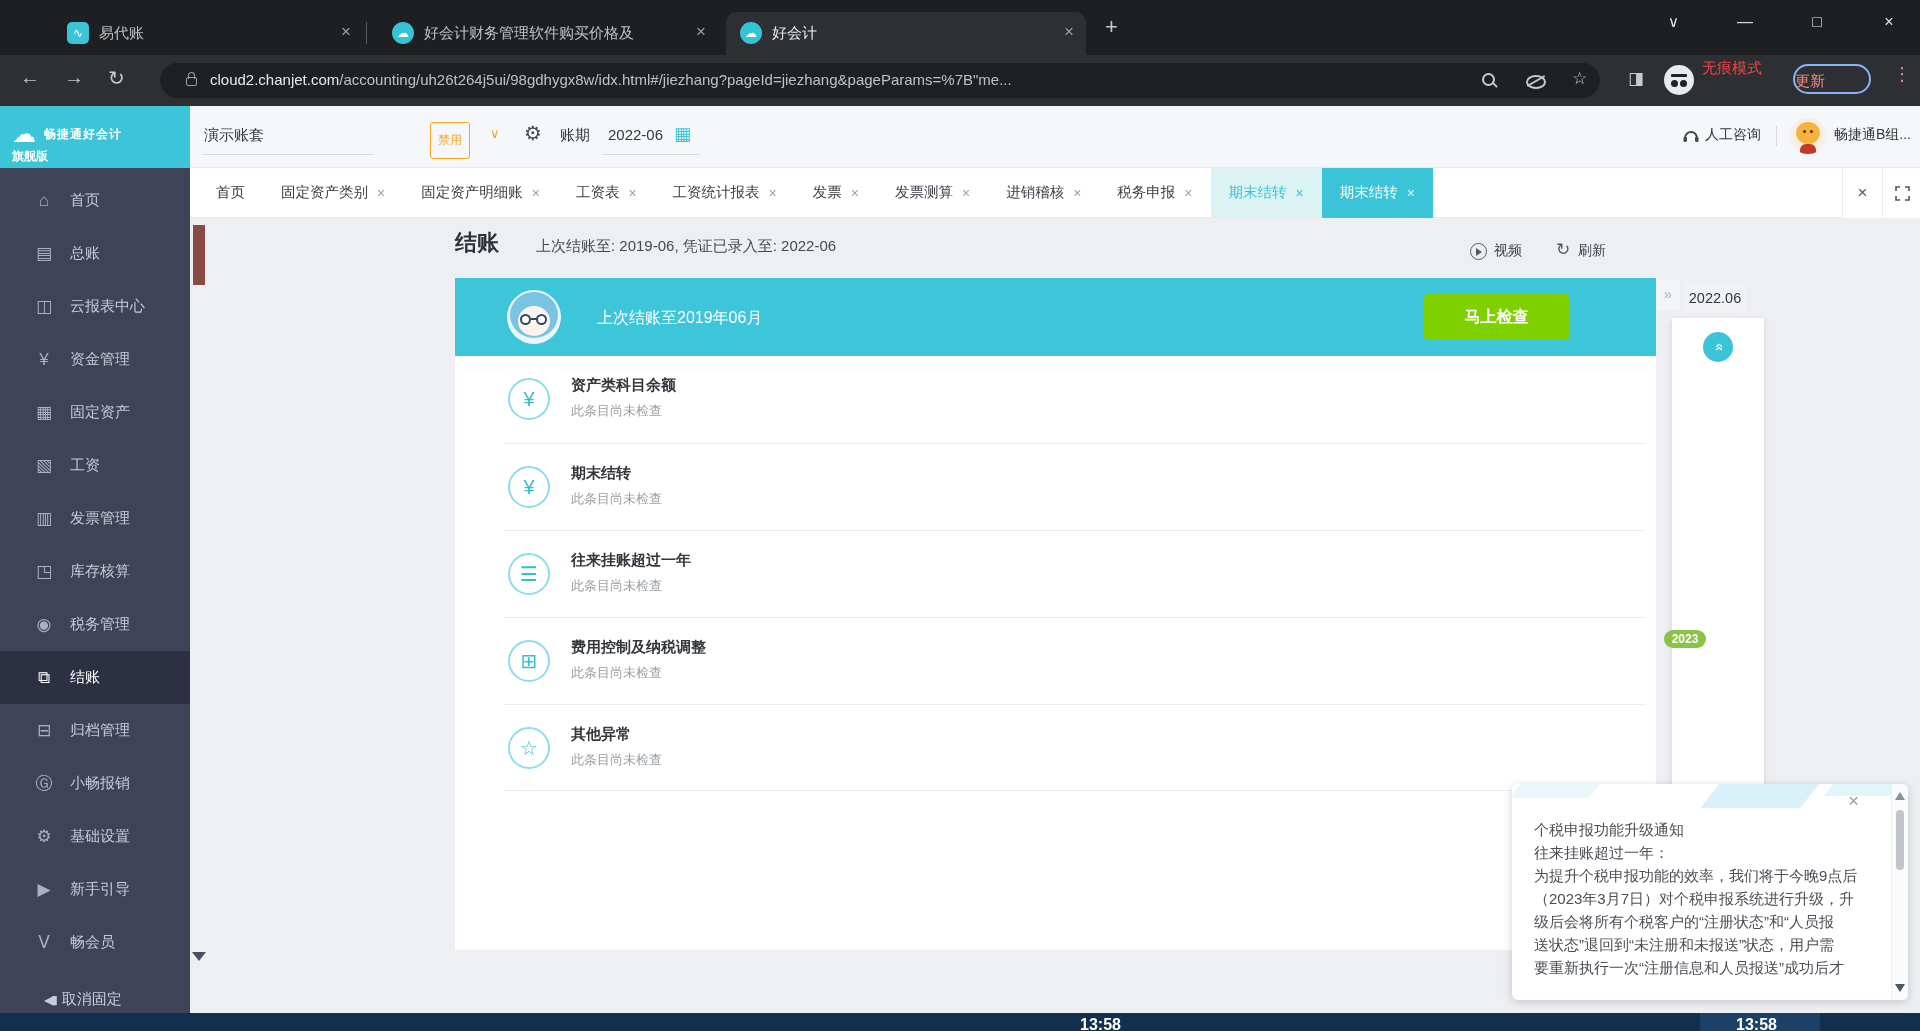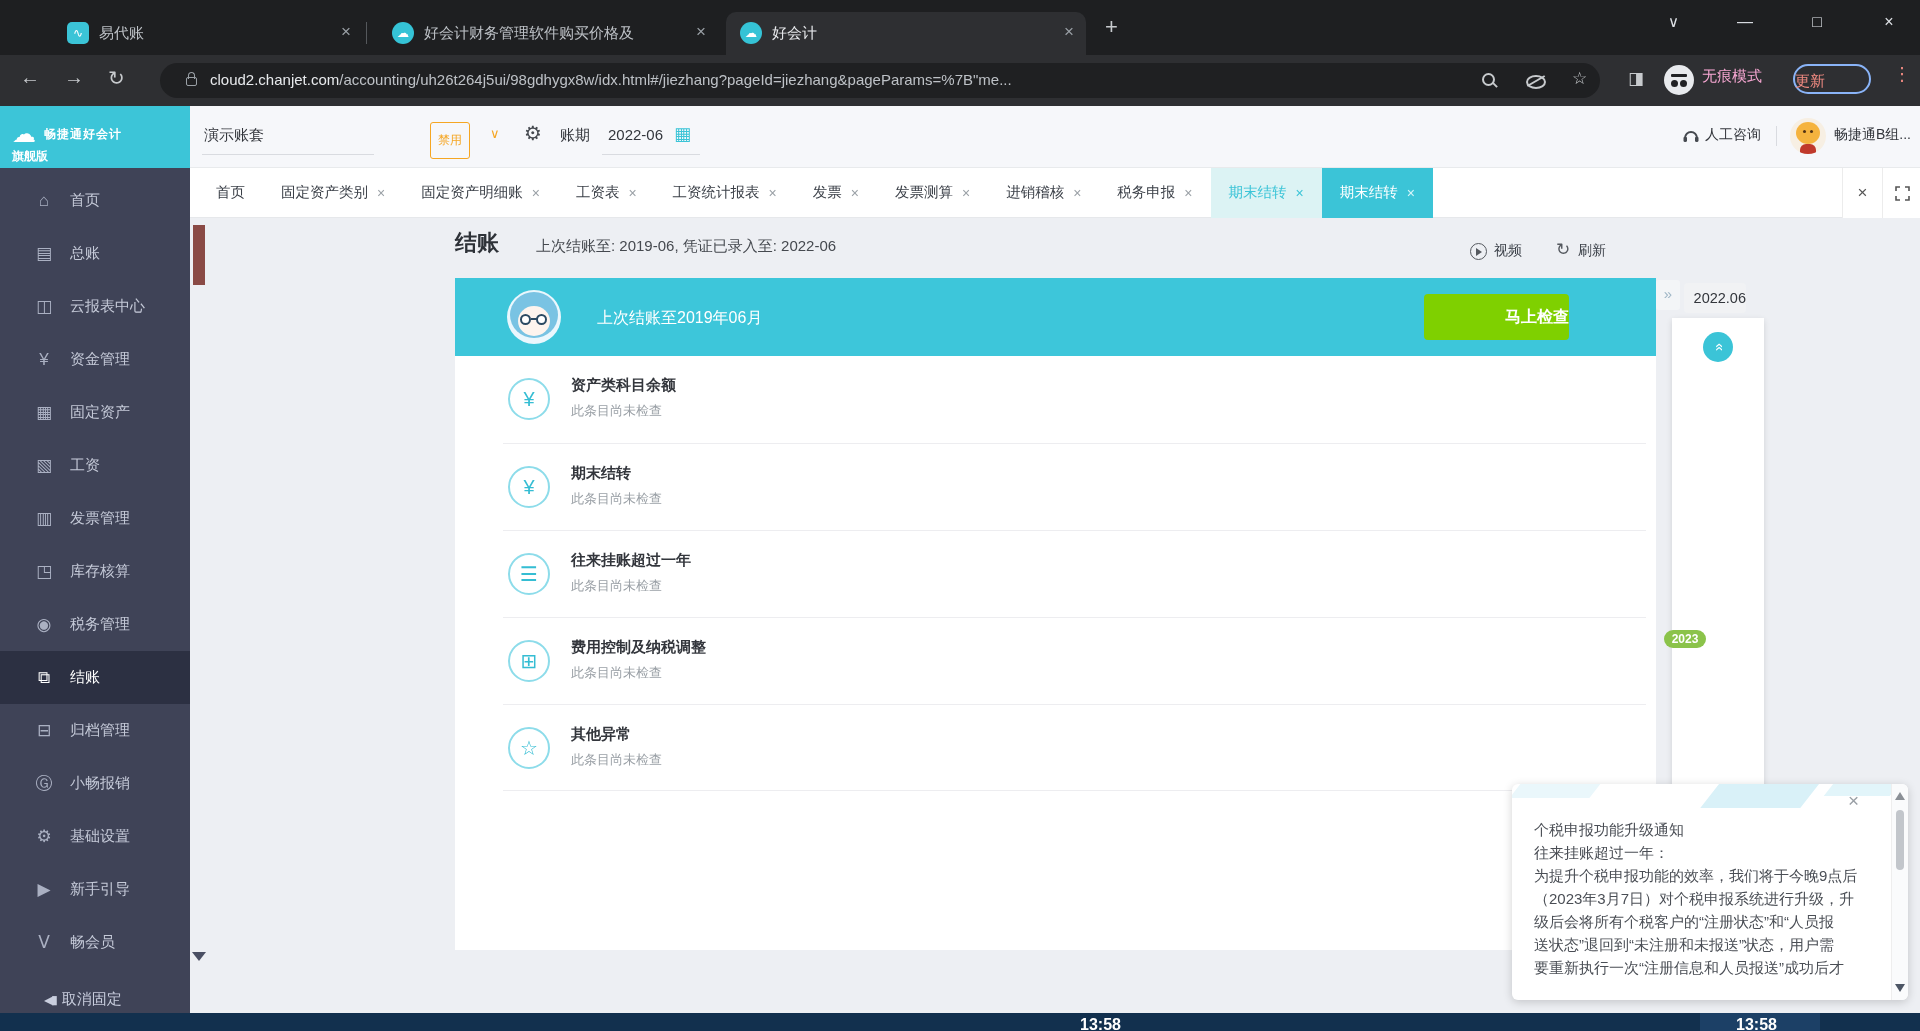--- a/index.html
+++ b/index.html
@@ -34,21 +34,21 @@
   .mag{position:absolute;left:1322px;top:10px;width:9px;height:9px;border:2px solid #c7cacd;border-radius:50%}
   .mag:after{content:"";position:absolute;left:8px;top:9px;width:6px;height:2px;background:#c7cacd;transform:rotate(45deg)}
   .eyeoff{position:absolute;left:1366px;top:12px;width:16px;height:10px;border:2px solid #c7cacd;border-radius:50%}
   .eyeoff:after{content:"";position:absolute;left:-2px;top:3px;width:20px;height:2px;background:#c7cacd;transform:rotate(-30deg)}
   .starg{position:absolute;left:1412px;top:5px;color:#c7cacd;font-size:17px}
   .panelic{position:absolute;left:1628px;top:13px;color:#c7cacd;font-size:17px}
   .incog-ic{position:absolute;left:1664px;top:10px;width:30px;height:30px;border-radius:50%;background:#e8eaed}
   .incog-ic .hat{position:absolute;left:7px;top:9px;width:16px;height:3px;background:#202124;border-radius:1px}
   .incog-ic .gl{position:absolute;top:15px;width:7px;height:7px;border-radius:50%;background:#202124}
   .incog-ic .gl.l{left:7px}.incog-ic .gl.r{left:16px}
-  .incoglbl{position:absolute;left:1702px;top:12px;color:#f9a8d4;font-size:15px}
+  .incoglbl{position:absolute;left:1702px;top:4px;color:#ef4444;font-size:15px}
   .updbtn{position:absolute;left:1793px;top:9px;width:78px;height:30px;border:2px solid #8ab4f8;border-radius:16px;
           color:#f28b82;font-size:15px;text-align:left;line-height:29px;box-sizing:border-box}
   .dots{position:absolute;left:1893px;top:8px;color:#f28b82;font-size:18px}
 
   
   .logo{position:absolute;left:0;top:106px;width:190px;height:62px;background:#3cc5d8;color:#fff}
   .logo .cl{position:absolute;left:12px;top:14px;font-size:24px}
   .logo .br{position:absolute;left:44px;top:20px;font-size:12px;font-weight:bold;letter-spacing:1px}
   .logo .ed{position:absolute;left:12px;top:42px;font-size:12px;font-weight:bold}
   .apphead{position:absolute;left:190px;top:106px;width:1730px;height:62px;background:#f6f7fa;border-bottom:1px solid #e8eaec;box-sizing:border-box}
@@ -115,35 +115,35 @@
   
   .banner{position:absolute;left:455px;top:278px;width:1201px;height:78px;background:#3dc6da}
   .mascot{position:absolute;left:52px;top:12px;width:54px;height:54px;border-radius:50%;background:#eaf7fd;overflow:hidden}
   .m-hood{position:absolute;left:3px;top:2px;width:48px;height:46px;border-radius:50%;background:#79c3e3}
   .m-face{position:absolute;left:11px;top:16px;width:32px;height:30px;border-radius:50%;background:#fdf4ee}
   .m-eye{position:absolute;top:24px;width:11px;height:11px;border:2px solid #2b4a63;border-radius:50%;background:#fff;box-sizing:border-box}
   .m-eye.l{left:13px}.m-eye.r{left:29px}
   .m-bridge{position:absolute;left:24px;top:28px;width:6px;height:2px;background:#2b4a63}
   .btext{position:absolute;left:142px;top:30px;font-size:16px;color:#fff}
   .gbtn{position:absolute;left:969px;top:16px;width:145px;height:46px;background:#7fd000;border-radius:4px;
-        color:#fff;font-size:16px;font-weight:bold;text-align:right;line-height:46px}
+        color:#fff;font-size:16px;font-weight:bold;text-align:center;line-height:46px}
   .card{position:absolute;left:455px;top:356px;width:1201px;height:594px;background:#fff}
   .crow{position:relative;height:87px;margin:0 10px 0 48px;padding-left:12px;box-sizing:border-box}
   .crow + .crow{border-top:1px solid #ededf0}
   .crow:last-of-type{border-bottom:1px solid #ededf0}
   .cic{position:absolute;left:5px;top:22px;width:42px;height:42px;border:2px solid #8ddcea;border-radius:50%;
        color:#35bdd3;font-size:20px;text-align:center;line-height:38px;box-sizing:border-box}
   .ctitle{position:absolute;left:68px;top:20px;font-size:15px;font-weight:600;color:#33363c}
   .cstat{position:absolute;left:68px;top:46px;font-size:13px;color:#9aa0a6}
 
   
   .collapse-tab{position:absolute;left:1656px;top:280px;width:24px;height:30px;background:#f3f5f7;border-radius:3px;
                 color:#9fb6c6;font-size:15px;text-align:center;line-height:28px}
   .mp-head{position:absolute;left:1684px;top:283px;width:62px;height:30px;background:#f1f2f4;border-radius:4px;
-           font-size:14.5px;color:#33363c;text-align:right;line-height:30px}
+           font-size:14.5px;color:#33363c;text-align:center;line-height:30px}
   .mp-down{position:absolute;left:1702px;top:772px;width:30px;height:30px;border-radius:50%;background:#d9dcdf;
            color:#fff;text-align:center;line-height:26px;font-size:13px;z-index:1}
   .mp-body{position:absolute;left:1672px;top:318px;width:92px;height:484px;background:#fff;z-index:2;
            box-shadow:0 2px 6px rgba(0,0,0,.12);display:flex;flex-direction:column;align-items:center;padding-top:14px;box-sizing:border-box}
   .mp-up{width:30px;height:30px;border-radius:50%;background:#3bc4d7;color:#fff;text-align:center;line-height:30px;margin-bottom:4px}
   .mp-up i{display:inline-block;font-style:normal;font-size:14px;transform:rotate(-90deg)}
   .month{height:33px;line-height:33px;font-size:15px;font-weight:700;color:#2e3340}
   .month.selected{width:36px;height:36px;line-height:36px;border-radius:50%;background:#3bc4d7;color:#fff;
                   text-align:center;font-size:14px}
   .ybadge{position:absolute;left:1664px;top:630px;width:42px;height:18px;background:#8bc34a;border-radius:10px;

